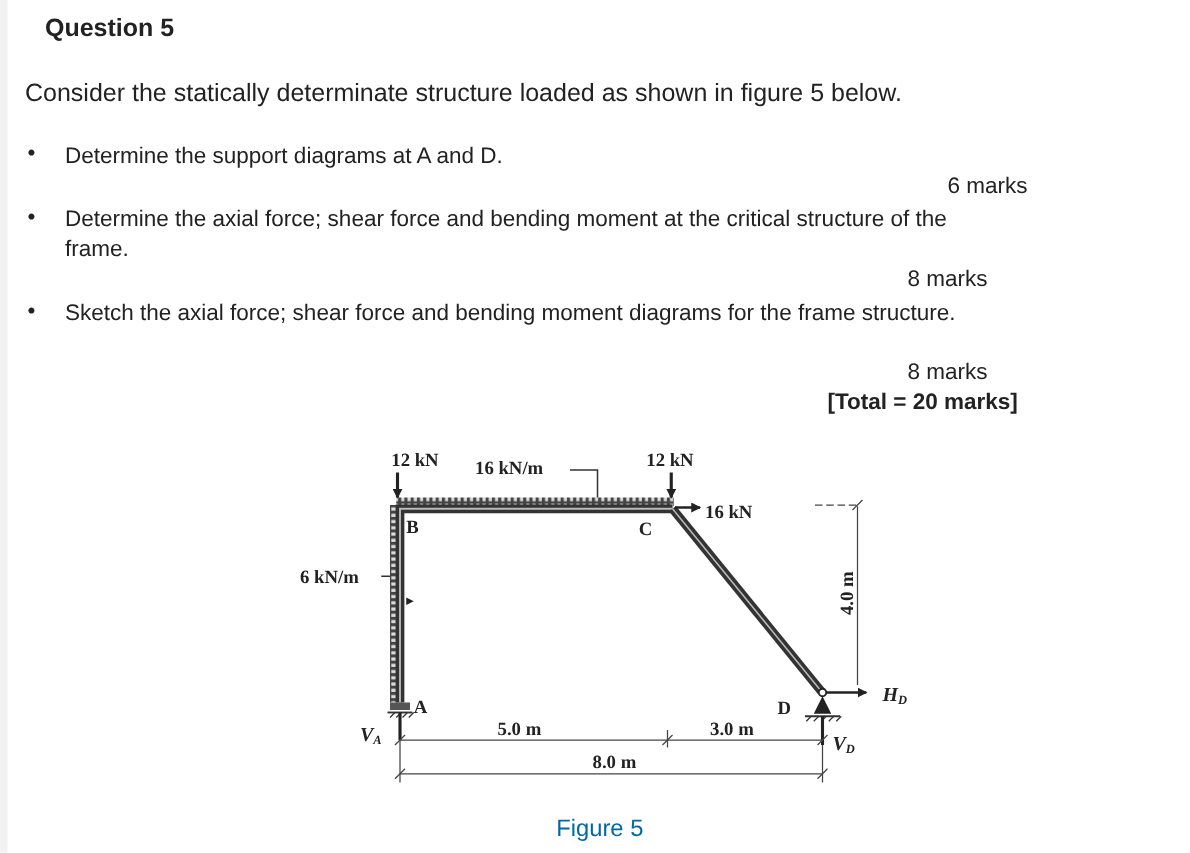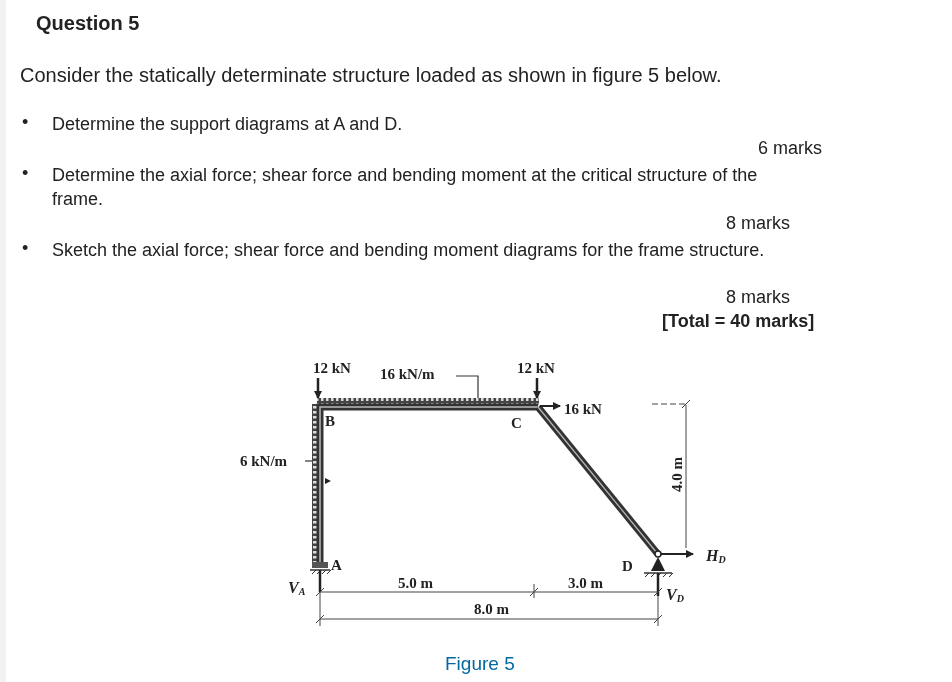--- a/index.html
+++ b/index.html
@@ -38,21 +38,21 @@
   <span class="txt">Determine the axial force; shear force and bending moment at the critical structure of the</span>
   <span class="txt" style="top:24px;">frame.</span>
 </div>
 <div class="marks" style="left:726px; top:213px;">8 marks</div>
 
 <div class="bullet" style="top:238px;">
   <span class="dot">•</span>
   <span class="txt">Sketch the axial force; shear force and bending moment diagrams for the frame structure.</span>
 </div>
 <div class="marks" style="left:726px; top:287px;">8 marks</div>
-<div class="total" style="left:662px; top:311px;">[Total = 40 marks]</div>
+<div class="total" style="left:662px; top:311px;">[Total = 20 marks]</div>
 
 <svg width="952" height="682" style="position:absolute;left:0;top:0;" xmlns="http://www.w3.org/2000/svg">
   <defs>
     <marker id="arr" markerWidth="8" markerHeight="8" refX="7" refY="4" orient="auto" markerUnits="userSpaceOnUse">
       <path d="M0,0 L8,4 L0,8 Z" fill="#222"></path>
     </marker>
     <pattern id="udl" width="5" height="6" patternUnits="userSpaceOnUse">
       <rect width="5" height="6" fill="#444"></rect>
       <rect x="1" y="1" width="2.5" height="4" fill="#ddd"></rect>
     </pattern>

